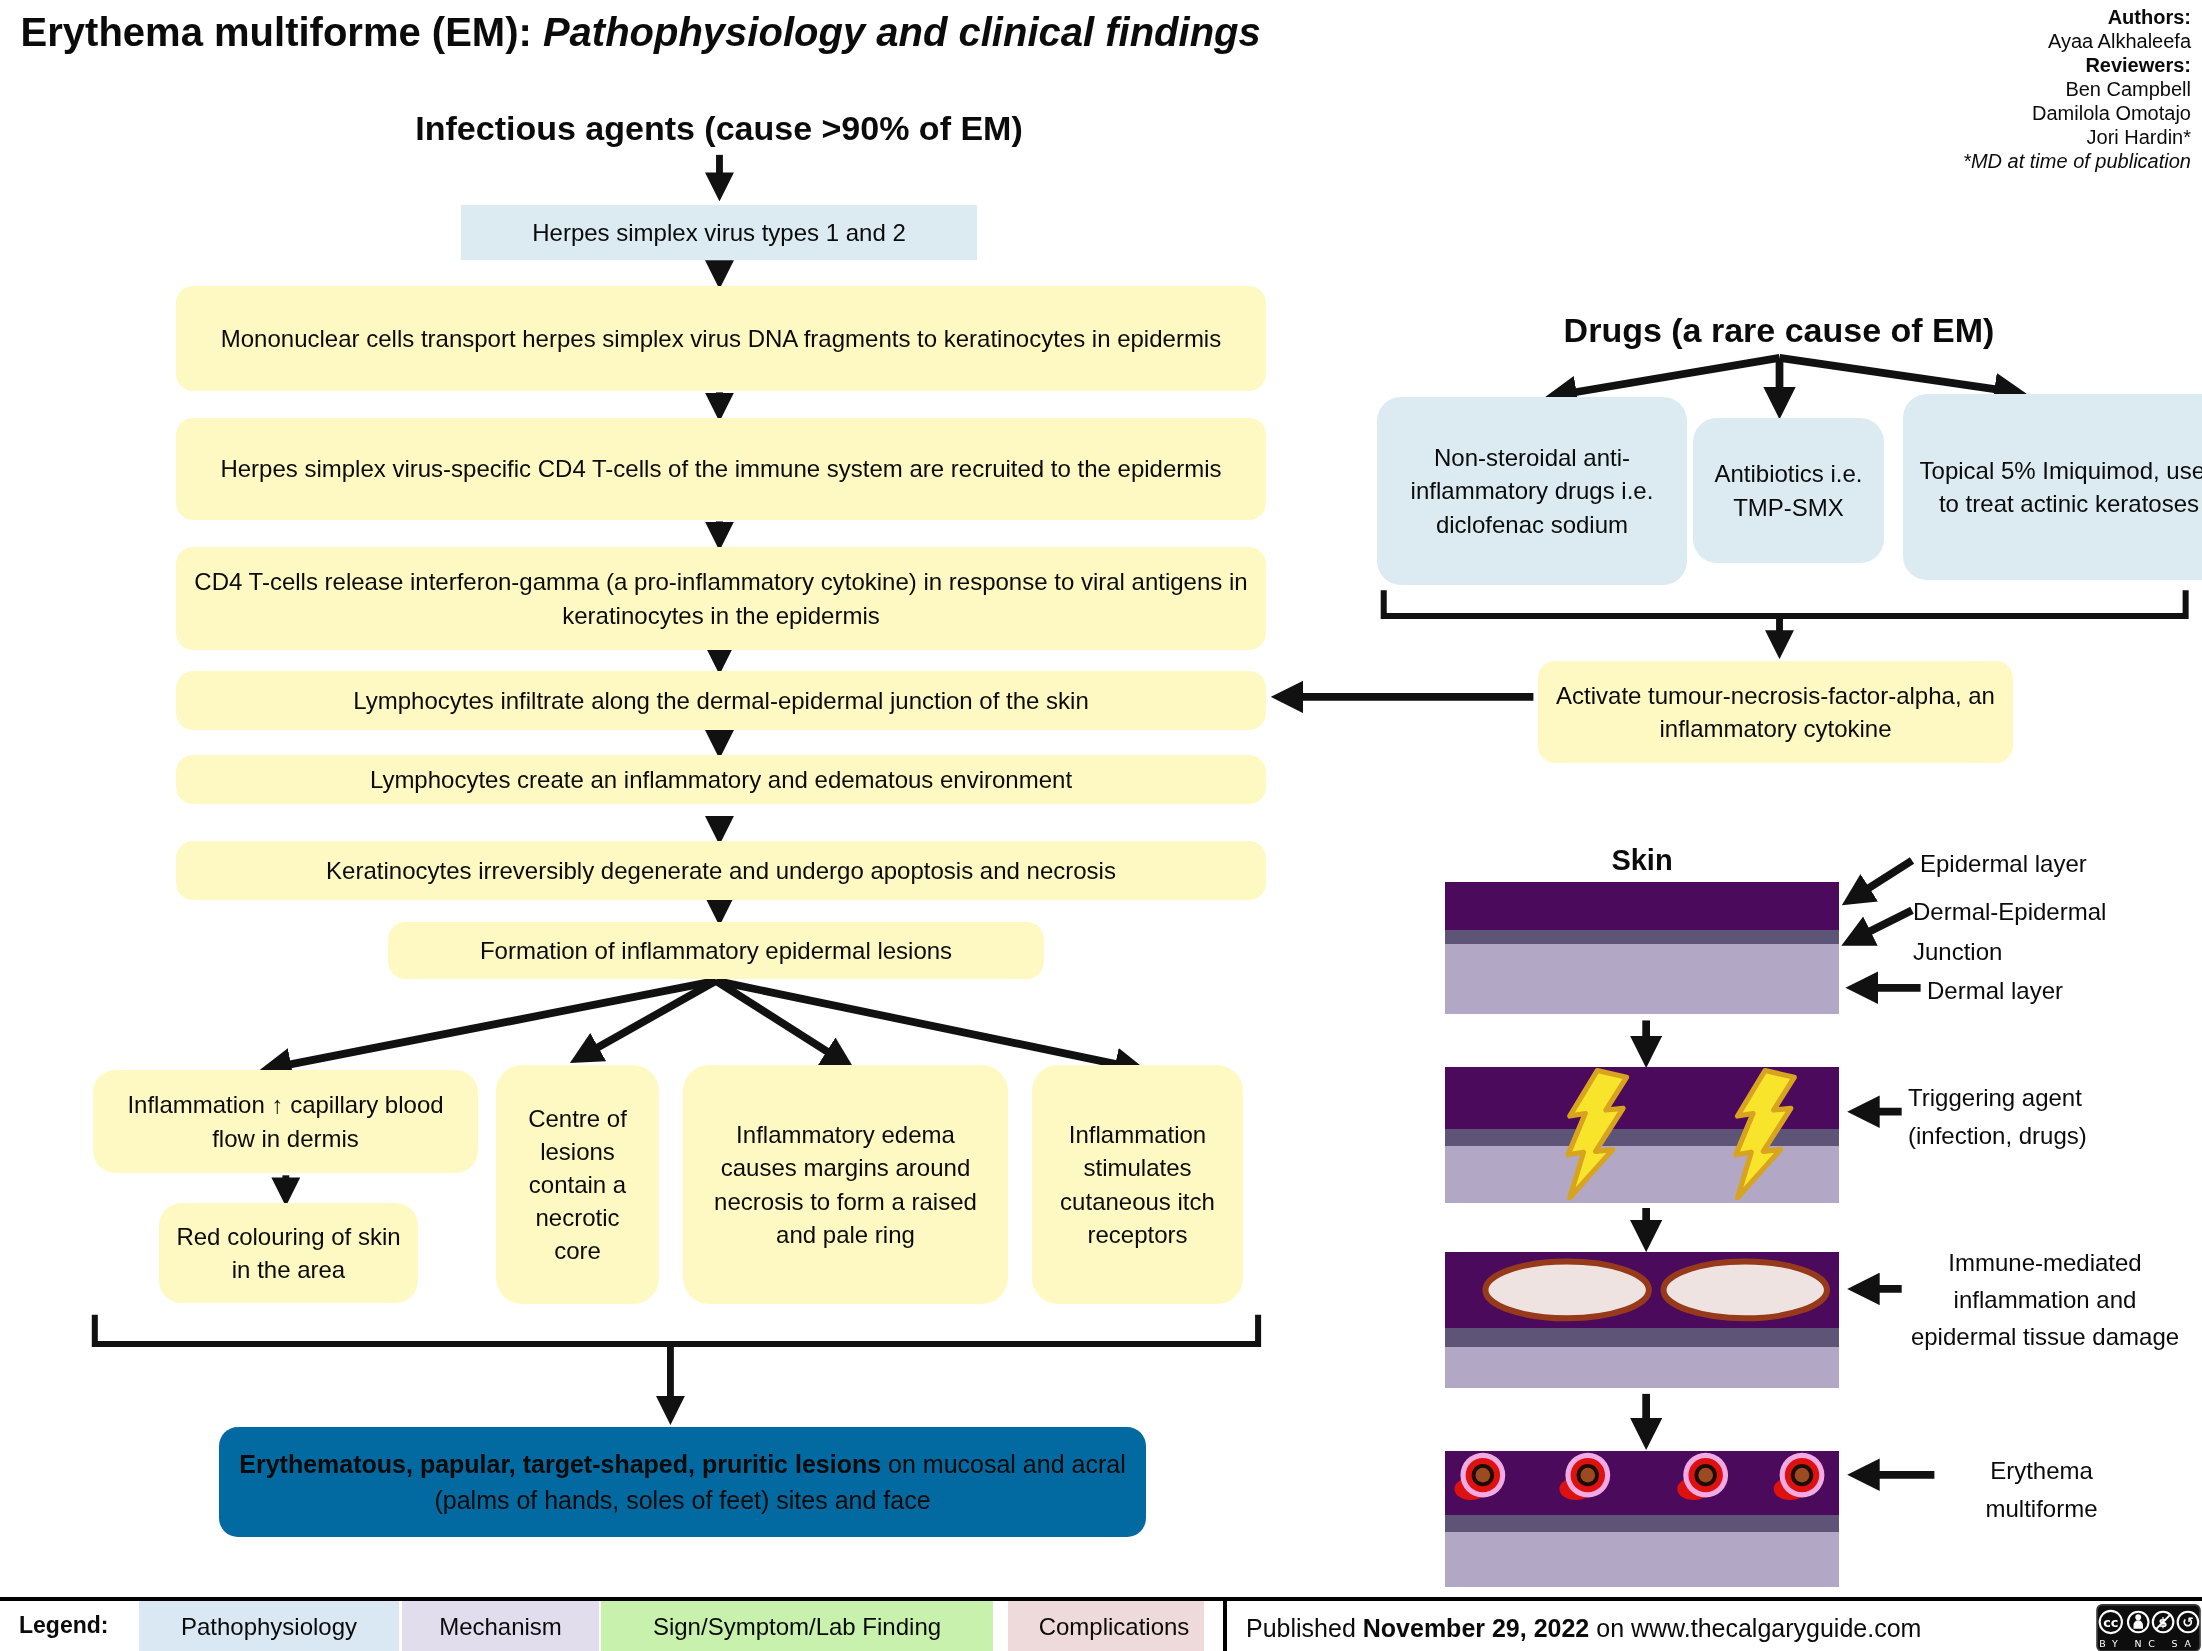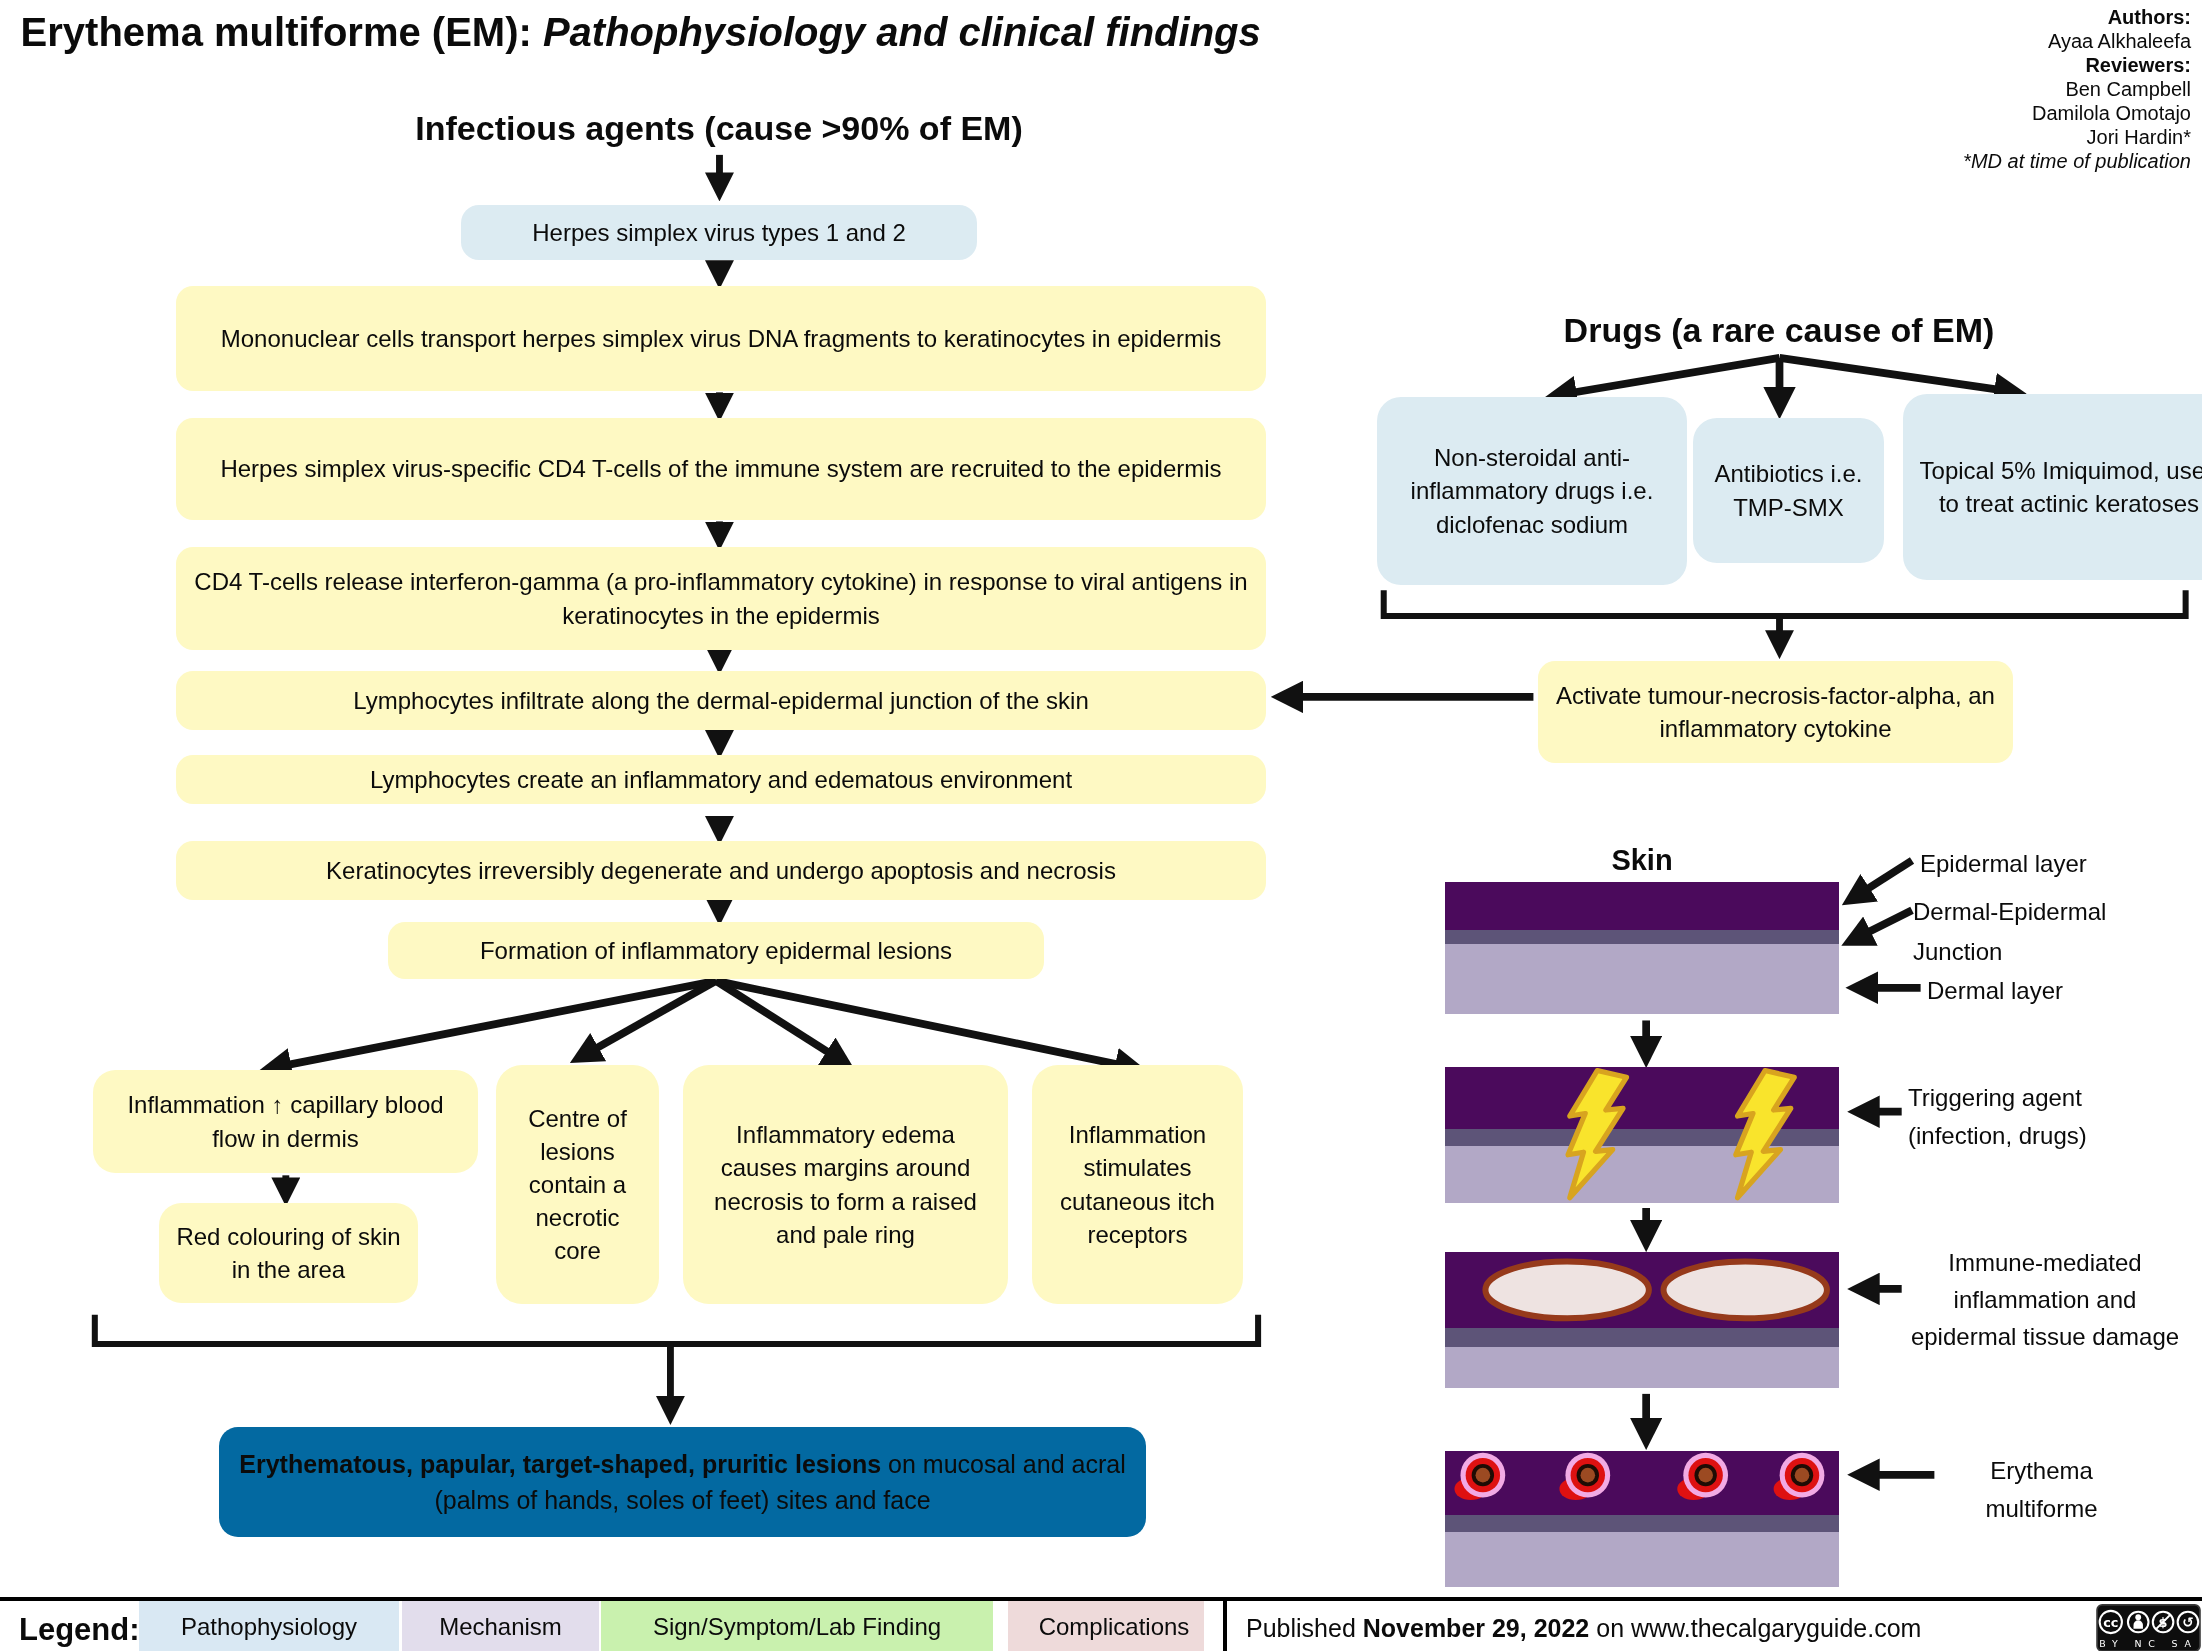--- a/index.html
+++ b/index.html
@@ -3,21 +3,21 @@
 <meta charset="utf-8">
 <style>
   html,body{margin:0;padding:0;background:#ffffff;}
   body{font-family:"Liberation Sans","DejaVu Sans",sans-serif;color:#0b0b0b;}
   #canvas{position:relative;width:2203px;height:1652px;background:#ffffff;overflow:hidden;}
   .abs{position:absolute;}
   svg.connectors{position:absolute;left:0;top:0;width:2203px;height:1652px;pointer-events:none;}
   .ctr{display:flex;align-items:center;justify-content:center;text-align:center;}
   .box{box-sizing:border-box;border-radius:17px;font-size:24px;line-height:1.38;padding:5.2px 15.5px;}
   .lav{background:#fef9c3;}
-  .blue{background:#dcebf2;border-radius:18px;}
+  .blue{background:#dcebf2;border-radius:0;}
   .greenbox{background:#0369a1;border-radius:19px;font-size:25px;line-height:1.45;}
   .heading{font-weight:bold;font-size:34px;white-space:nowrap;}
   .title{font-size:40px;font-weight:bold;white-space:nowrap;}
   .title .em{font-style:italic;}
   .credits{font-size:20px;line-height:1.2;text-align:right;}
   .credits .b{font-weight:bold;}
   .credits .i{font-style:italic;}
   .skin-rect{box-sizing:border-box;}
   .layer{position:absolute;left:0;width:100%;}
   .epi{background:#4b0a5c;}
@@ -207,21 +207,21 @@
   <div class="abs skinlabel" style="left:1913px;top:893px;">Dermal-Epidermal</div>
   <div class="abs skinlabel" style="left:1913px;top:933px;">Junction</div>
   <div class="abs skinlabel" style="left:1927px;top:972px;">Dermal layer</div>
   <div class="abs skinlabel" style="left:1908px;top:1079px;">Triggering agent</div>
   <div class="abs skinlabel" style="left:1908px;top:1117px;">(infection, drugs)</div>
   <div class="abs skinlabel" style="left:1903px;top:1244px;width:284px;text-align:center;white-space:normal;">Immune-mediated inflammation and epidermal tissue damage</div>
   <div class="abs skinlabel" style="left:1951px;top:1452px;width:181px;text-align:center;">Erythema</div>
   <div class="abs skinlabel" style="left:1951px;top:1490px;width:181px;text-align:center;">multiforme</div>
 
   <div class="abs legendbar-line" style="left:0;top:1597px;width:2203px;height:4.3px;"></div>
-  <div class="abs" style="left:19px;top:1612px;font-size:31px;font-weight:bold;">Legend:</div>
+  <div class="abs" style="left:19px;top:1612px;font-size:23px;font-weight:bold;">Legend:</div>
   <div class="abs swatch sw0" style="left:139px;top:1601px;width:260px;">Pathophysiology</div>
   <div class="abs swatch sw1" style="left:402px;top:1601px;width:197px;">Mechanism</div>
   <div class="abs swatch sw2" style="left:601px;top:1601px;width:392px;">Sign/Symptom/Lab Finding</div>
   <div class="abs swatch sw3" style="left:1008px;top:1601px;width:196px;padding-left:16px;">Complications</div>
   <div class="abs legendbar-line" style="left:1223px;top:1597px;width:4.3px;height:55px;"></div>
   <div class="abs pub" style="left:1246px;top:1614px;">
     <span>Published </span><span class="b">November 29, 2022</span><span> on www.thecalgaryguide.com</span>
   </div>
   <div class="abs" style="left:2096px;top:1604px;">
     <svg width="105" height="48" viewBox="0 0 122 56">

